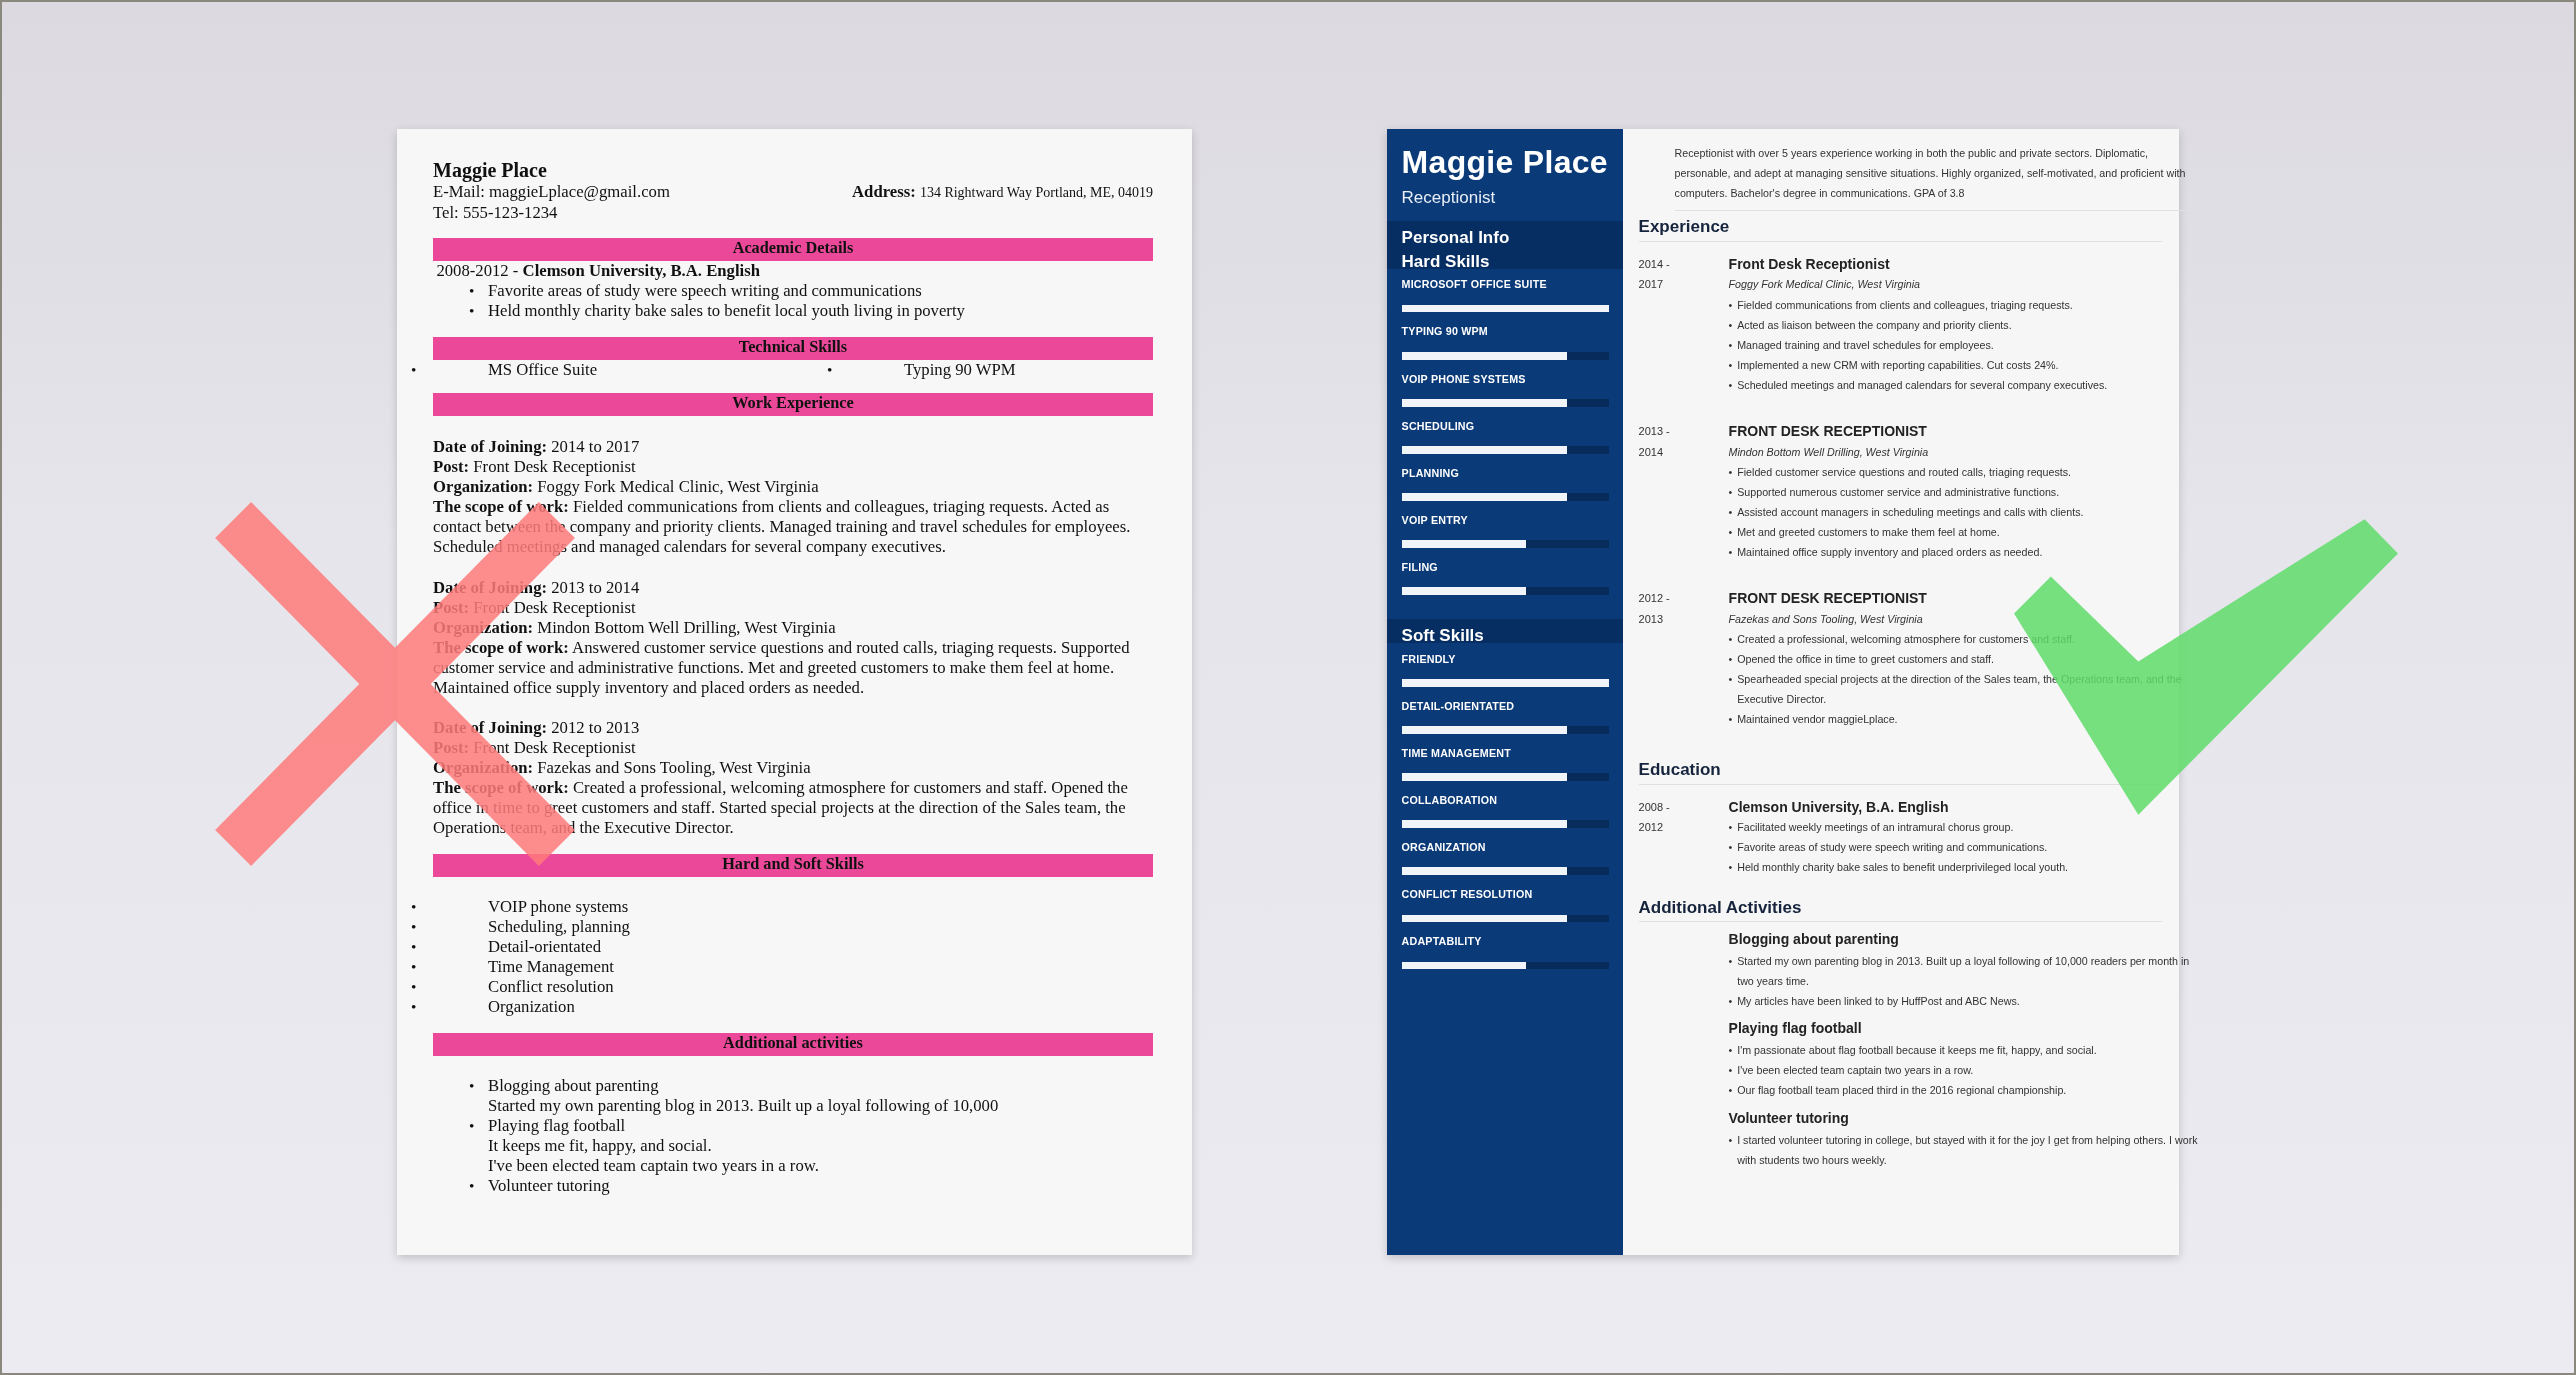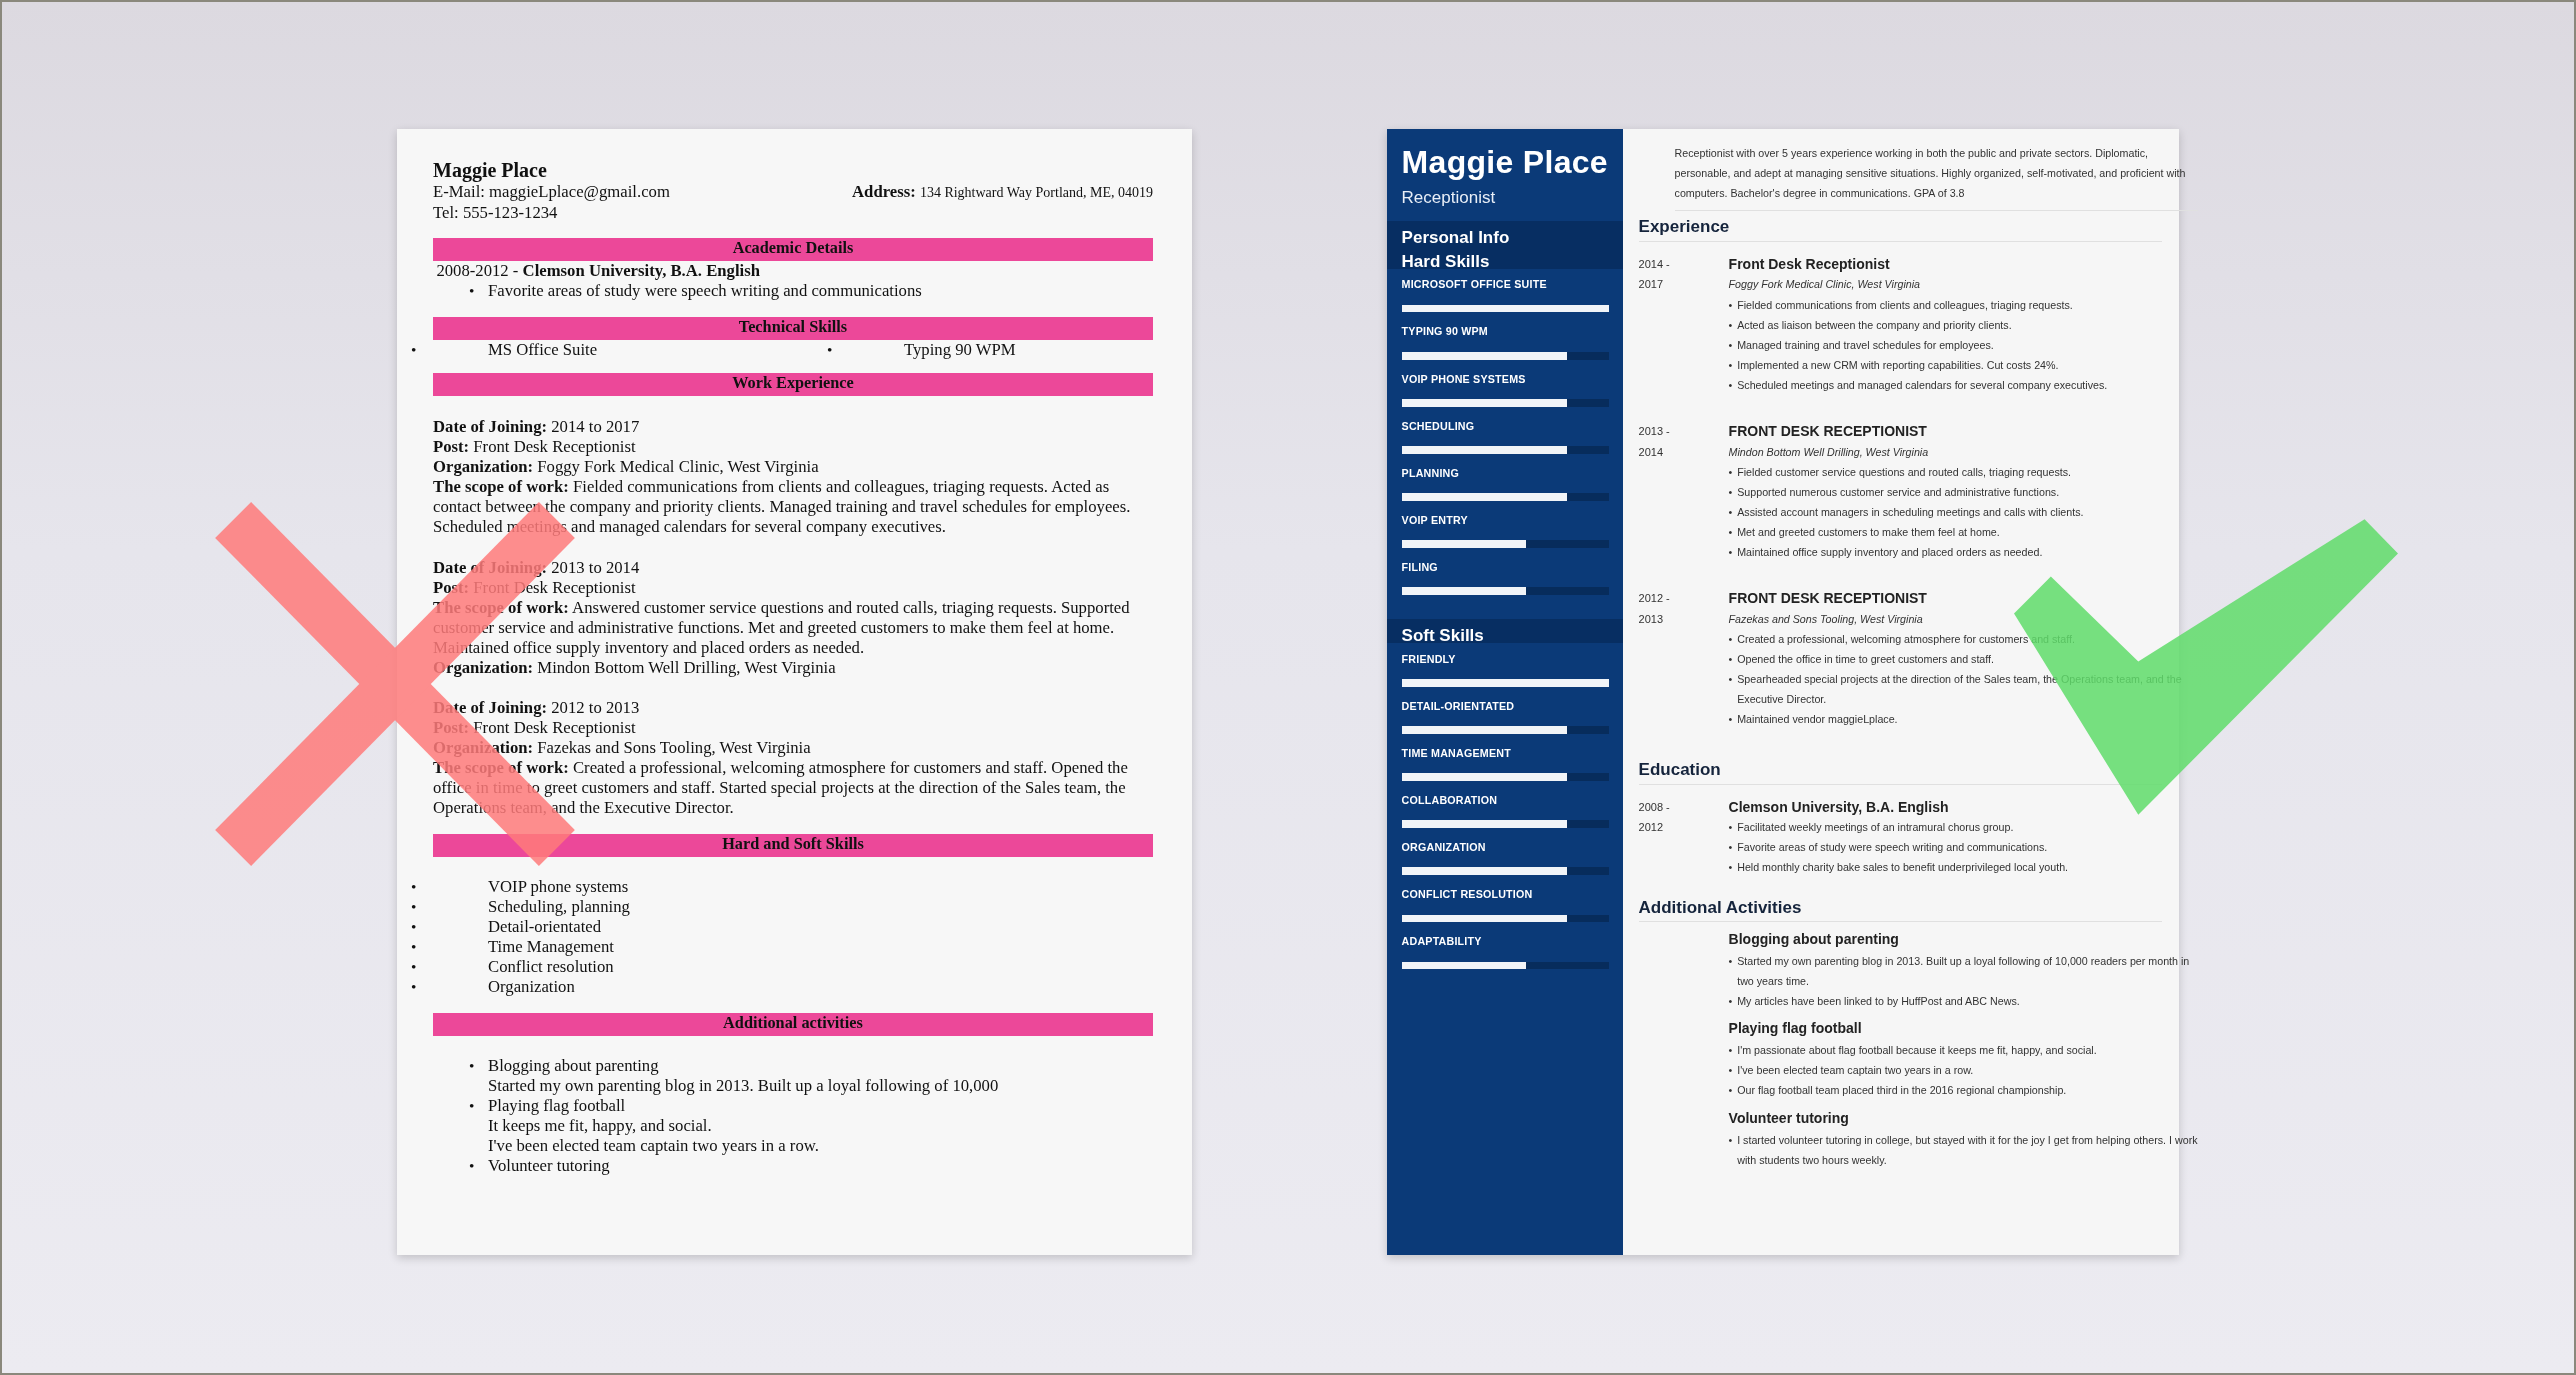--- a/index.html
+++ b/index.html
@@ -119,41 +119,42 @@
       <span>Tel:</span>
       <span>555-123-1234</span>
     </div>
 
     <div class="bad-section-bar">Academic Details</div>
     <div class="bad-edu-head">
       <span>2008-2012 - </span><b>Clemson University, B.A. English</b>
     </div>
     <ul class="bad-ul">
       <li>Favorite areas of study were speech writing and communications</li>
+      <li>Held monthly charity bake sales to benefit local youth living in poverty</li>
     </ul>
 
     <div class="bad-section-bar">Technical Skills</div>
     <div class="bad-tech">
       <div class="ti">MS Office Suite</div>
       <div class="ti">Typing 90 WPM</div>
     </div>
 
     <div class="bad-section-bar" style="margin-top:13.7px">Work Experience</div>
 
     <div class="bad-job">
       <p><b>Date of Joining:</b> <span>2014 to 2017</span></p>
       <p><b>Post:</b> <span>Front Desk Receptionist</span></p>
       <p><b>Organization:</b> <span>Foggy Fork Medical Clinic, West Virginia</span></p>
       <p><b>The scope of work:</b> <span>Fielded communications from clients and colleagues, triaging requests. Acted as contact between the company and priority clients. Managed training and travel schedules for employees. Scheduled meetings and managed calendars for several company executives.</span></p>
     </div>
     <div class="bad-job">
       <p><b>Date of Joining:</b> <span>2013 to 2014</span></p>
       <p><b>Post:</b> <span>Front Desk Receptionist</span></p>
+      <p><b>Organization:</b> <span>Mindon Bottom Well Drilling, West Virginia</span></p>
       <p><b>The scope of work:</b> <span>Answered customer service questions and routed calls, triaging requests. Supported customer service and administrative functions. Met and greeted customers to make them feel at home. Maintained office supply inventory and placed orders as needed.</span></p>
-      <p><b>Organization:</b> <span>Mindon Bottom Well Drilling, West Virginia</span></p>
     </div>
     <div class="bad-job">
       <p><b>Date of Joining:</b> <span>2012 to 2013</span></p>
       <p><b>Post:</b> <span>Front Desk Receptionist</span></p>
       <p><b>Organization:</b> <span>Fazekas and Sons Tooling, West Virginia</span></p>
       <p><b>The scope of work:</b> <span>Created a professional, welcoming atmosphere for customers and staff. Opened the office in time to greet customers and staff. Started special projects at the direction of the Sales team, the Operations team, and the Executive Director.</span></p>
     </div>
 
     <div class="bad-section-bar">Hard and Soft Skills</div>
     <ul class="bad-skills">

